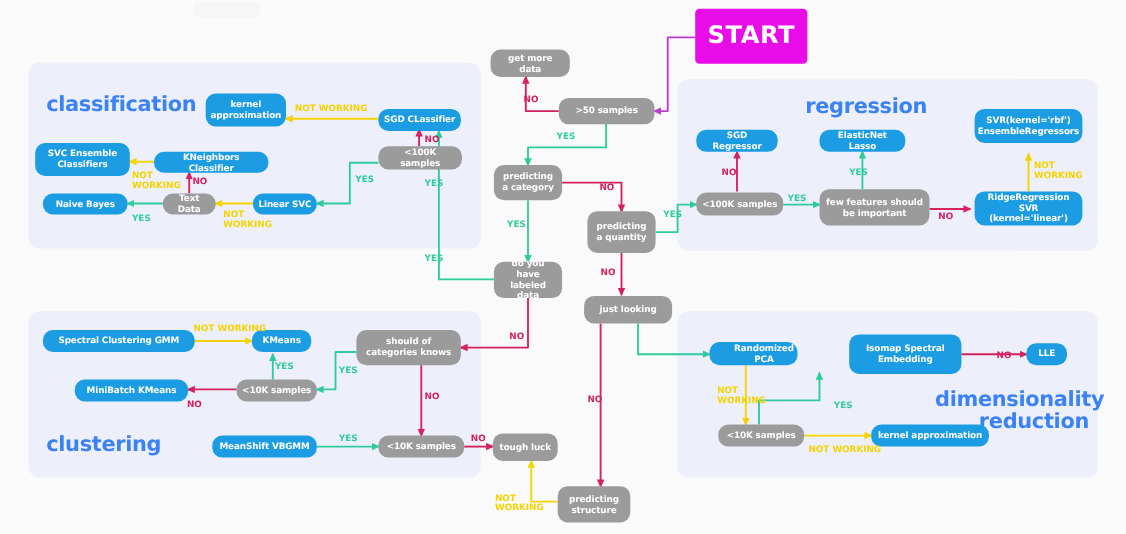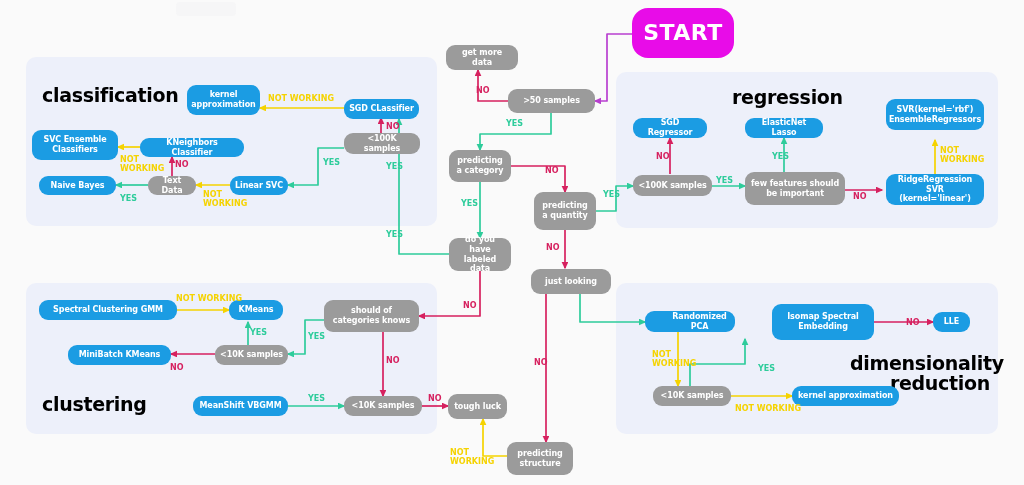--- a/index.html
+++ b/index.html
@@ -12,21 +12,21 @@
   #stage{position:relative;width:1024px;height:485px;}
 
   
   .panel{
     position:absolute;
     background:#edf0fa;
     border-radius:10px;
   }
   .panel-title{
     position:absolute;
-    color:#000000;
+    color:#3b82f6;
     font-weight:bold;
     font-size:19px;
     letter-spacing:-0.3px;
     line-height:1.05;
     white-space:pre-line;
   }
   .panel-title.right{text-align:right;}
 
   
   .node{
@@ -46,21 +46,21 @@
     white-space:pre-line;
     z-index:5;
   }
   .blue{background:#1b9ce3;}
   .gray{background:#9b9b9b;}
   .start{
     background:#e80ce8;
     font-size:22px;
     font-weight:bold;
     letter-spacing:0.5px;
-    border-radius:16px;
+    border-radius:4px;
   }
 
   
   .edgelayer{position:absolute;left:0;top:0;width:1024px;height:485px;z-index:2;}
 
   
   .elabel{
     position:absolute;
     font-size:8px;
     font-weight:bold;
@@ -226,21 +226,21 @@
 
   <div class="node blue" style="left:39px;top:300px;width:138px;height:20px;">Spectral Clustering GMM</div>
   <div class="node blue" style="left:229px;top:300px;width:54px;height:20px;">KMeans</div>
   <div class="node blue" style="left:68px;top:345px;width:103px;height:20px;">MiniBatch KMeans</div>
   <div class="node gray" style="left:215px;top:345px;width:73px;height:20px;">&lt;10K samples</div>
   <div class="node gray" style="left:324px;top:300px;width:95px;height:32px;">should of
 categories knows</div>
   <div class="node blue" style="left:193px;top:396px;width:95px;height:20px;">MeanShift VBGMM</div>
   <div class="node gray" style="left:344px;top:396px;width:78px;height:20px;">&lt;10K samples</div>
 
-  <div class="node blue" style="left:645px;top:311px;width:90px;height:21px;padding-left:24px;">Randomized PCA</div>
+  <div class="node blue" style="left:645px;top:311px;width:80px;height:21px;padding-left:24px;">Randomized PCA</div>
   <div class="node blue" style="left:772px;top:304px;width:102px;height:36px;">Isomap Spectral
 Embedding</div>
   <div class="node blue" style="left:933px;top:312px;width:37px;height:20px;">LLE</div>
   <div class="node gray" style="left:653px;top:386px;width:78px;height:20px;">&lt;10K samples</div>
   <div class="node blue" style="left:792px;top:386px;width:107px;height:20px;">kernel approximation</div>
 
   <div class="elabel lno" style="left:476px;top:86px;">NO</div>
   <div class="elabel lyes" style="left:506px;top:119px;">YES</div>
   <div class="elabel lyes" style="left:461px;top:199px;">YES</div>
   <div class="elabel lno" style="left:545px;top:166px;">NO</div>

